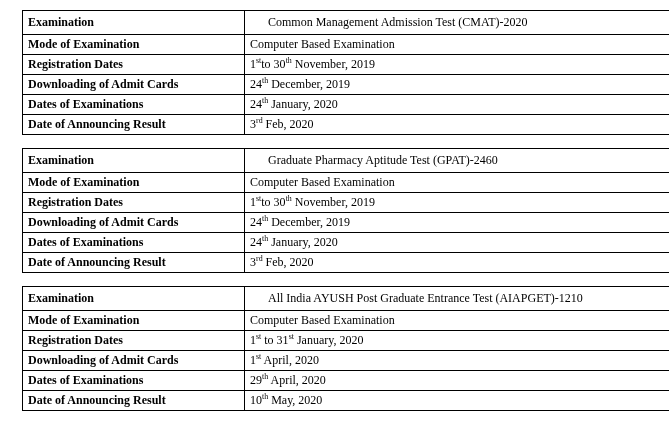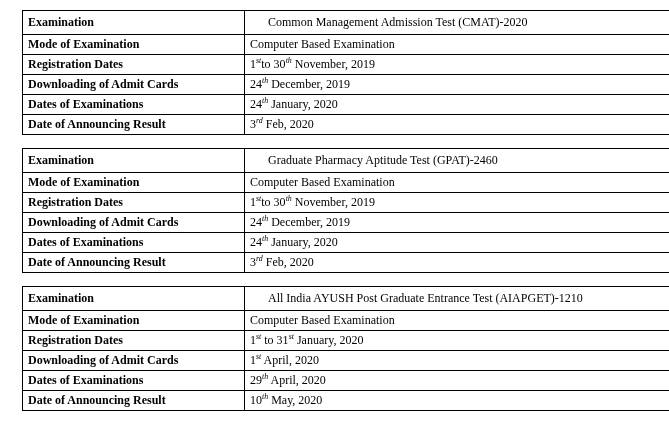--- a/index.html
+++ b/index.html
@@ -56,21 +56,20 @@
     font-weight: normal;
     padding-left: 23px;
   }
   .row-body td {
     height: 16px;
   }
   sup {
     font-size: 0.66em;
     vertical-align: super;
     line-height: 0;
-    font-style: italic;
   }
   
   #table-cmat    { top: 10px; }
   #table-gpat    { top: 148px; }
   #table-aiapget { top: 286px; }
 </style>
 </head>
 <body>
 
 <div class="page">

